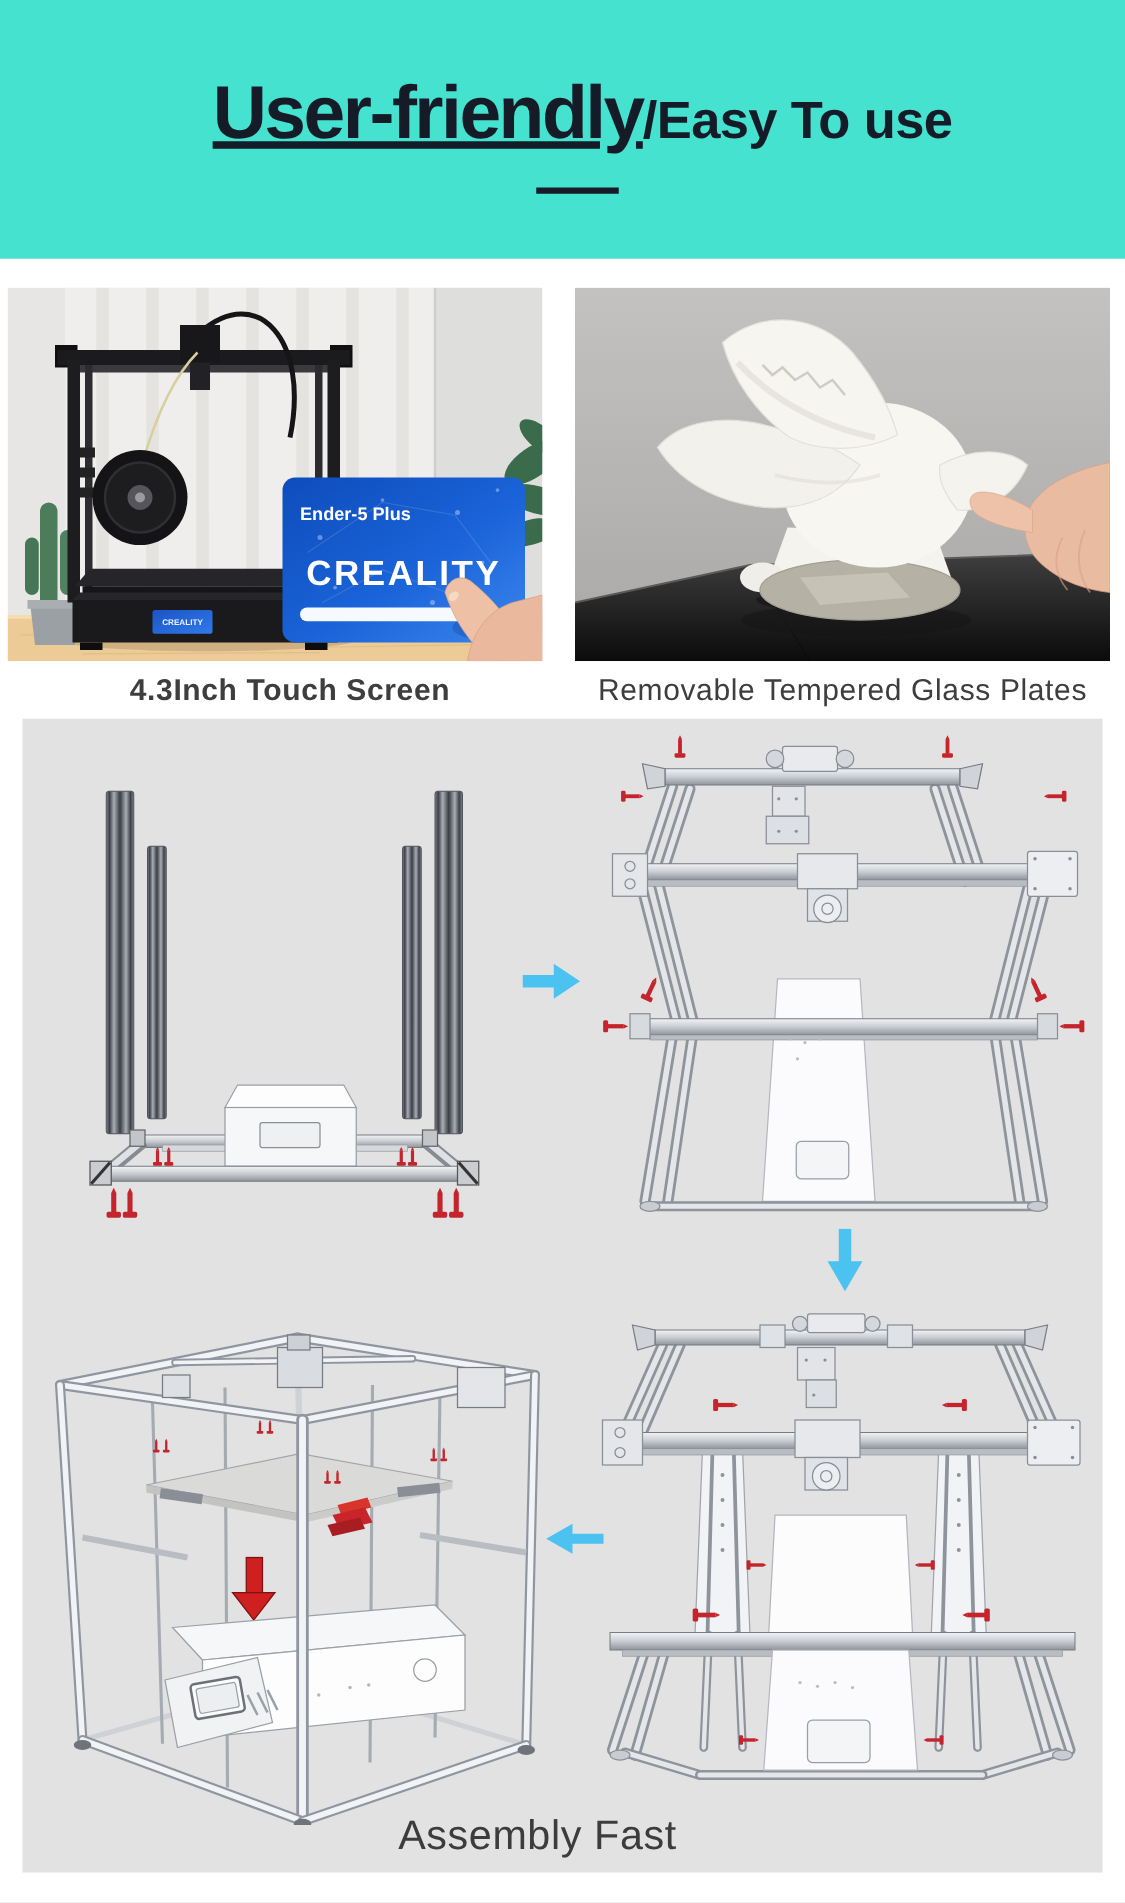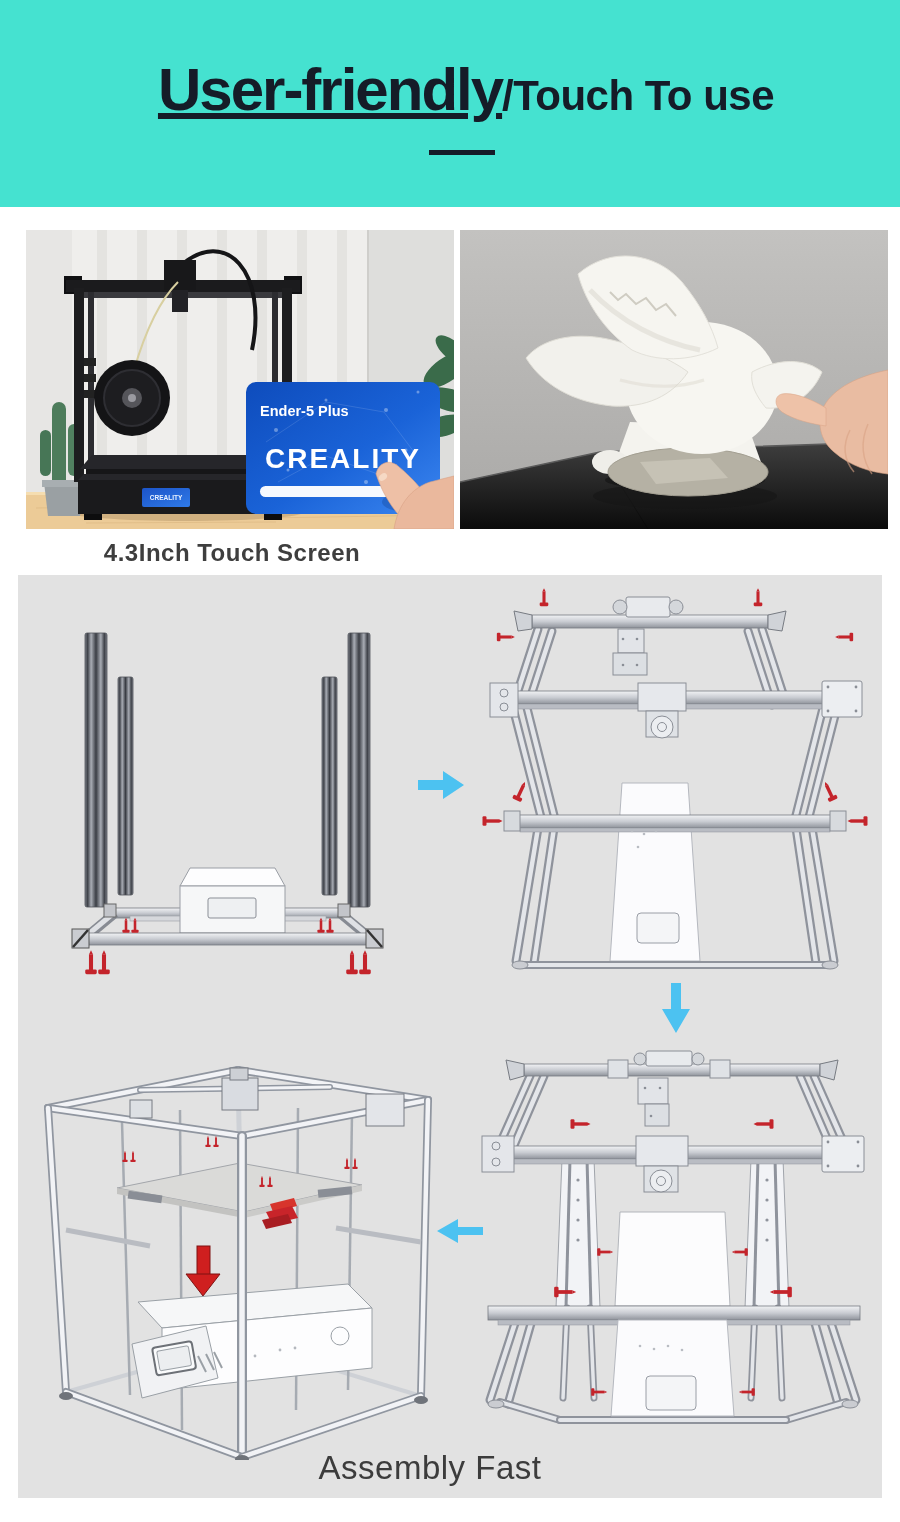--- a/index.html
+++ b/index.html
@@ -4,21 +4,21 @@
 <style>
   * { margin:0; padding:0; box-sizing:border-box; }
   body { width:900px; height:1522px; background:#fff; font-family:"Liberation Sans", sans-serif; position:relative; overflow:hidden; }
   .page { position:absolute; inset:0; }
   .hero { position:absolute; left:0; top:0; width:900px; height:207px; background:#45e2d0; }
   .hero-title { position:absolute; top:60px; width:100%; text-align:center; white-space:nowrap; line-height:1; transform:translateX(16px); }
   .t-main { font-size:60px; font-weight:700; color:#151c28; letter-spacing:-2px;text-decoration:underline; }
   .t-sub { font-size:42px; font-weight:700; color:#151c28; letter-spacing:-0.5px; }
   .hero-dash { position:absolute; top:150px; left:429px; width:66px; height:5px; background:#151c28; }
   .photo { position:absolute; top:230px; width:428px; height:299px; overflow:hidden; }
-  .photo.left { left:26px; }
+  .photo.left { left:6px; }
   .photo.right { left:460px; }
   .caption { position:absolute; top:539px; width:428px; text-align:center; font-size:24px; color:#3e3e3e; letter-spacing:0.5px; }
   .cap-left { left:18px;font-weight:bold; }
   .cap-right { left:460px; }
   .assembly { position:absolute; left:18px; top:575px; width:864px; height:923px; background:#e2e2e2; }
   .dgm { position:absolute; }
   .dgmA { left:42px; top:25px; }
   .dgmB { left:462px; top:10px; }
   .dgmC { left:452px; top:475px; }
   .dgmD { left:12px; top:485px; }
@@ -27,21 +27,21 @@
   .arrowD { left:643px; top:408px; }
   .arrowL { left:415px; top:643px; }
   .assembly-caption { position:absolute; top:874px; width:100%; text-align:center; font-size:33px; color:#3c3c3c; letter-spacing:0.5px; transform:translateX(-20px); }
 </style>
 </head>
 <body>
 
 <div class="page">
 
   <header class="hero">
-    <div class="hero-title"><span class="t-main">User-friendly</span><span class="t-sub">/Touch To use</span></div>
+    <div class="hero-title"><span class="t-main">User-friendly</span><span class="t-sub">/Easy To use</span></div>
     <div class="hero-dash"></div>
   </header>
 
   <div class="photo left">
     <svg width="428" height="299" viewBox="0 0 428 299">
       <defs>
         <linearGradient id="cardg" x1="0" y1="0" x2="1" y2="1">
           <stop offset="0" stop-color="#0e4cbc"></stop>
             <stop offset="0.55" stop-color="#1a63d8"></stop>
             <stop offset="1" stop-color="#3b86f0"></stop>
@@ -180,20 +180,21 @@
       <g>
         <path d="M428,140 C398,146 374,158 364,176 C356,192 360,210 374,222 C390,236 410,242 428,244 Z" fill="#e9bca2" stroke="#d8a284" stroke-width="0.6"></path>
         <path d="M366,178 C350,168 332,162 322,164 C314,166 314,176 322,182 C334,190 352,194 366,196 Z" fill="#eec2a8" stroke="#d8a284" stroke-width="0.5"></path>
         <path d="M390,200 C382,216 384,230 394,242" stroke="#d8a284" opacity="0.6" fill="none" stroke-width="1.5"></path>
         <path d="M408,194 C400,212 402,230 412,244" stroke="#d8a284" opacity="0.6" fill="none" stroke-width="1.5"></path>
       </g>
     </svg>
   </div>
 
   <div class="caption cap-left">4.3Inch Touch Screen</div>
+  <div class="caption cap-right">Removable Tempered Glass Plates</div>
 
   <section class="assembly">
 
     <svg class="dgm dgmA" width="335" height="385" viewBox="0 0 335 385">
       <defs>
         <linearGradient id="extA" x1="0" y1="0" x2="1" y2="0">
           <stop offset="0" stop-color="#7e828a"></stop>
             <stop offset="0.12" stop-color="#3e4148"></stop>
             <stop offset="0.28" stop-color="#a9adb5"></stop>
             <stop offset="0.5" stop-color="#3a3d44"></stop>

